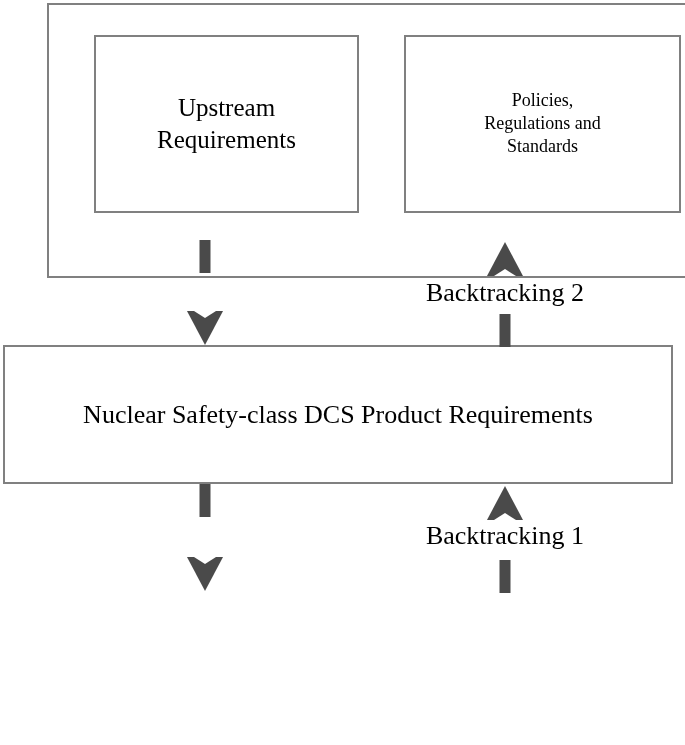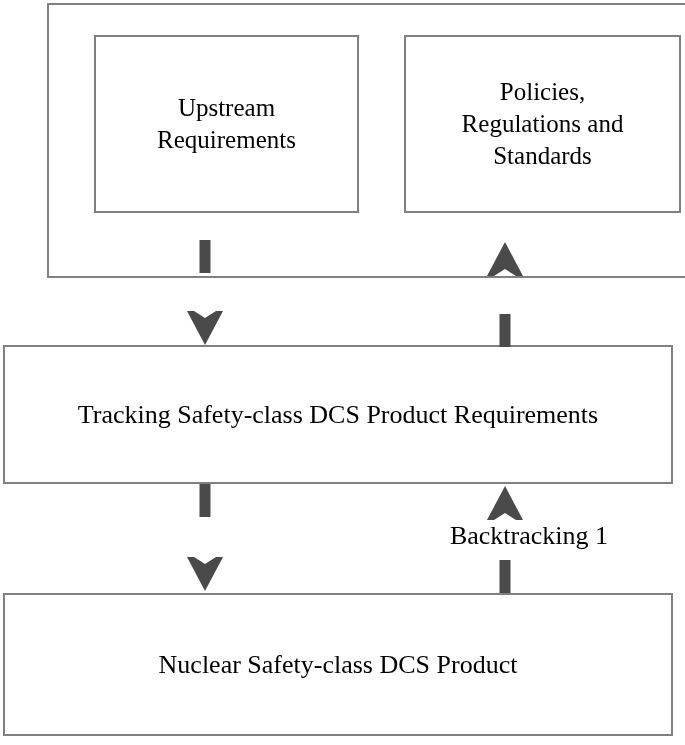--- a/index.html
+++ b/index.html
@@ -34,21 +34,21 @@
   .box-text {
     position: absolute;
     left: 0;
     right: 0;
     text-align: center;
     line-height: 1.28;
     white-space: pre-line;
     color: #000000;
   }
   .inner-left .box-text  { top: 50%; transform: translateY(-50%); font-size: 25px; }
-  .inner-right .box-text { top: 50%; transform: translateY(-50%); font-size: 25px; }
+  .inner-right .box-text { top: 50%; transform: translateY(-50%); font-size: 18px; }
   .mid-box .box-text     { top: 50%; transform: translateY(-50%); font-size: 26px; }
   .bot-box .box-text     { top: 50%; transform: translateY(-50%); font-size: 26px; }
 
   
   .connector {
     position: absolute;
     width: 46px;
   }
   .conn-seg {
     position: absolute;
@@ -113,45 +113,43 @@
 
     <div class="box inner-right">
       <div class="box-text">Policies,
 Regulations and
 Standards</div>
     </div>
 
   </div>
 
   <div class="box mid-box">
-    <div class="box-text">Tracking Safety-class DCS Product Requirements</div>
+    <div class="box-text">Nuclear Safety-class DCS Product Requirements</div>
   </div>
 
-  <div class="box bot-box">
-    <div class="box-text">Nuclear Safety-class DCS Product</div>
-  </div>
 
   <div class="connector" style="left:182px; top:240px; height:107px;">
     <div class="conn-seg" style="top:0px; height:33px;"></div>
     <div class="conn-head head-down" style="top:71px;"></div>
     <div class="head-notch notch-down" style="top:71px;"></div>
   </div>
 
   <div class="connector" style="left:482px; top:240px; height:107px;">
     <div class="conn-head head-up" style="top:2px;"></div>
     <div class="head-notch notch-up" style="top:29px;"></div>
     <div class="conn-seg" style="top:74px; height:33px;"></div>
   </div>
+  <div class="arrow-label" style="left:505px; top:280px;">Backtracking 2</div>
 
   <div class="connector" style="left:182px; top:484px; height:109px;">
     <div class="conn-seg" style="top:0px; height:33px;"></div>
     <div class="conn-head head-down" style="top:73px;"></div>
     <div class="head-notch notch-down" style="top:73px;"></div>
   </div>
 
   <div class="connector" style="left:482px; top:484px; height:109px;">
     <div class="conn-head head-up" style="top:2px;"></div>
     <div class="head-notch notch-up" style="top:29px;"></div>
     <div class="conn-seg" style="top:76px; height:33px;"></div>
   </div>
-  <div class="arrow-label" style="left:505px; top:523px;margin-left:24px;">Backtracking 1</div>
+  <div class="arrow-label" style="left:505px; top:523px;">Backtracking 1</div>
 
 </div>
 
 </body></html>

